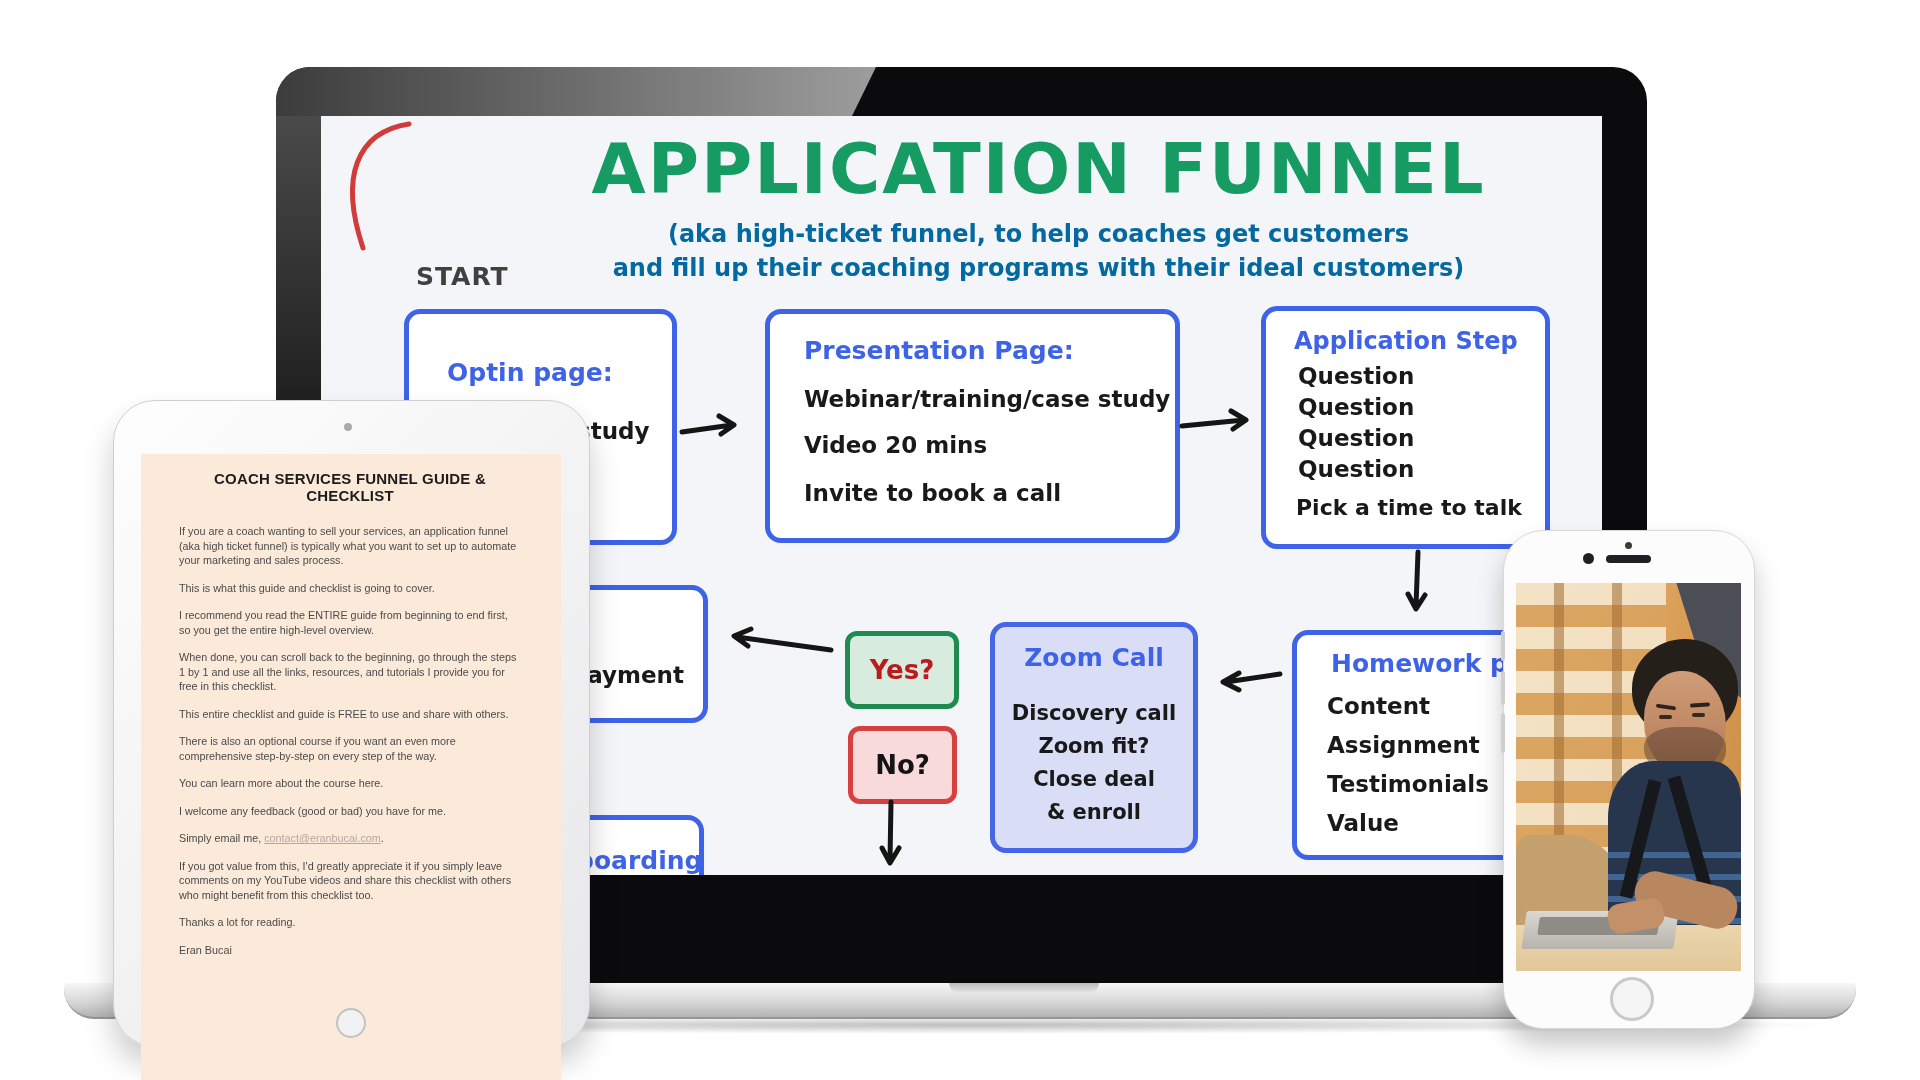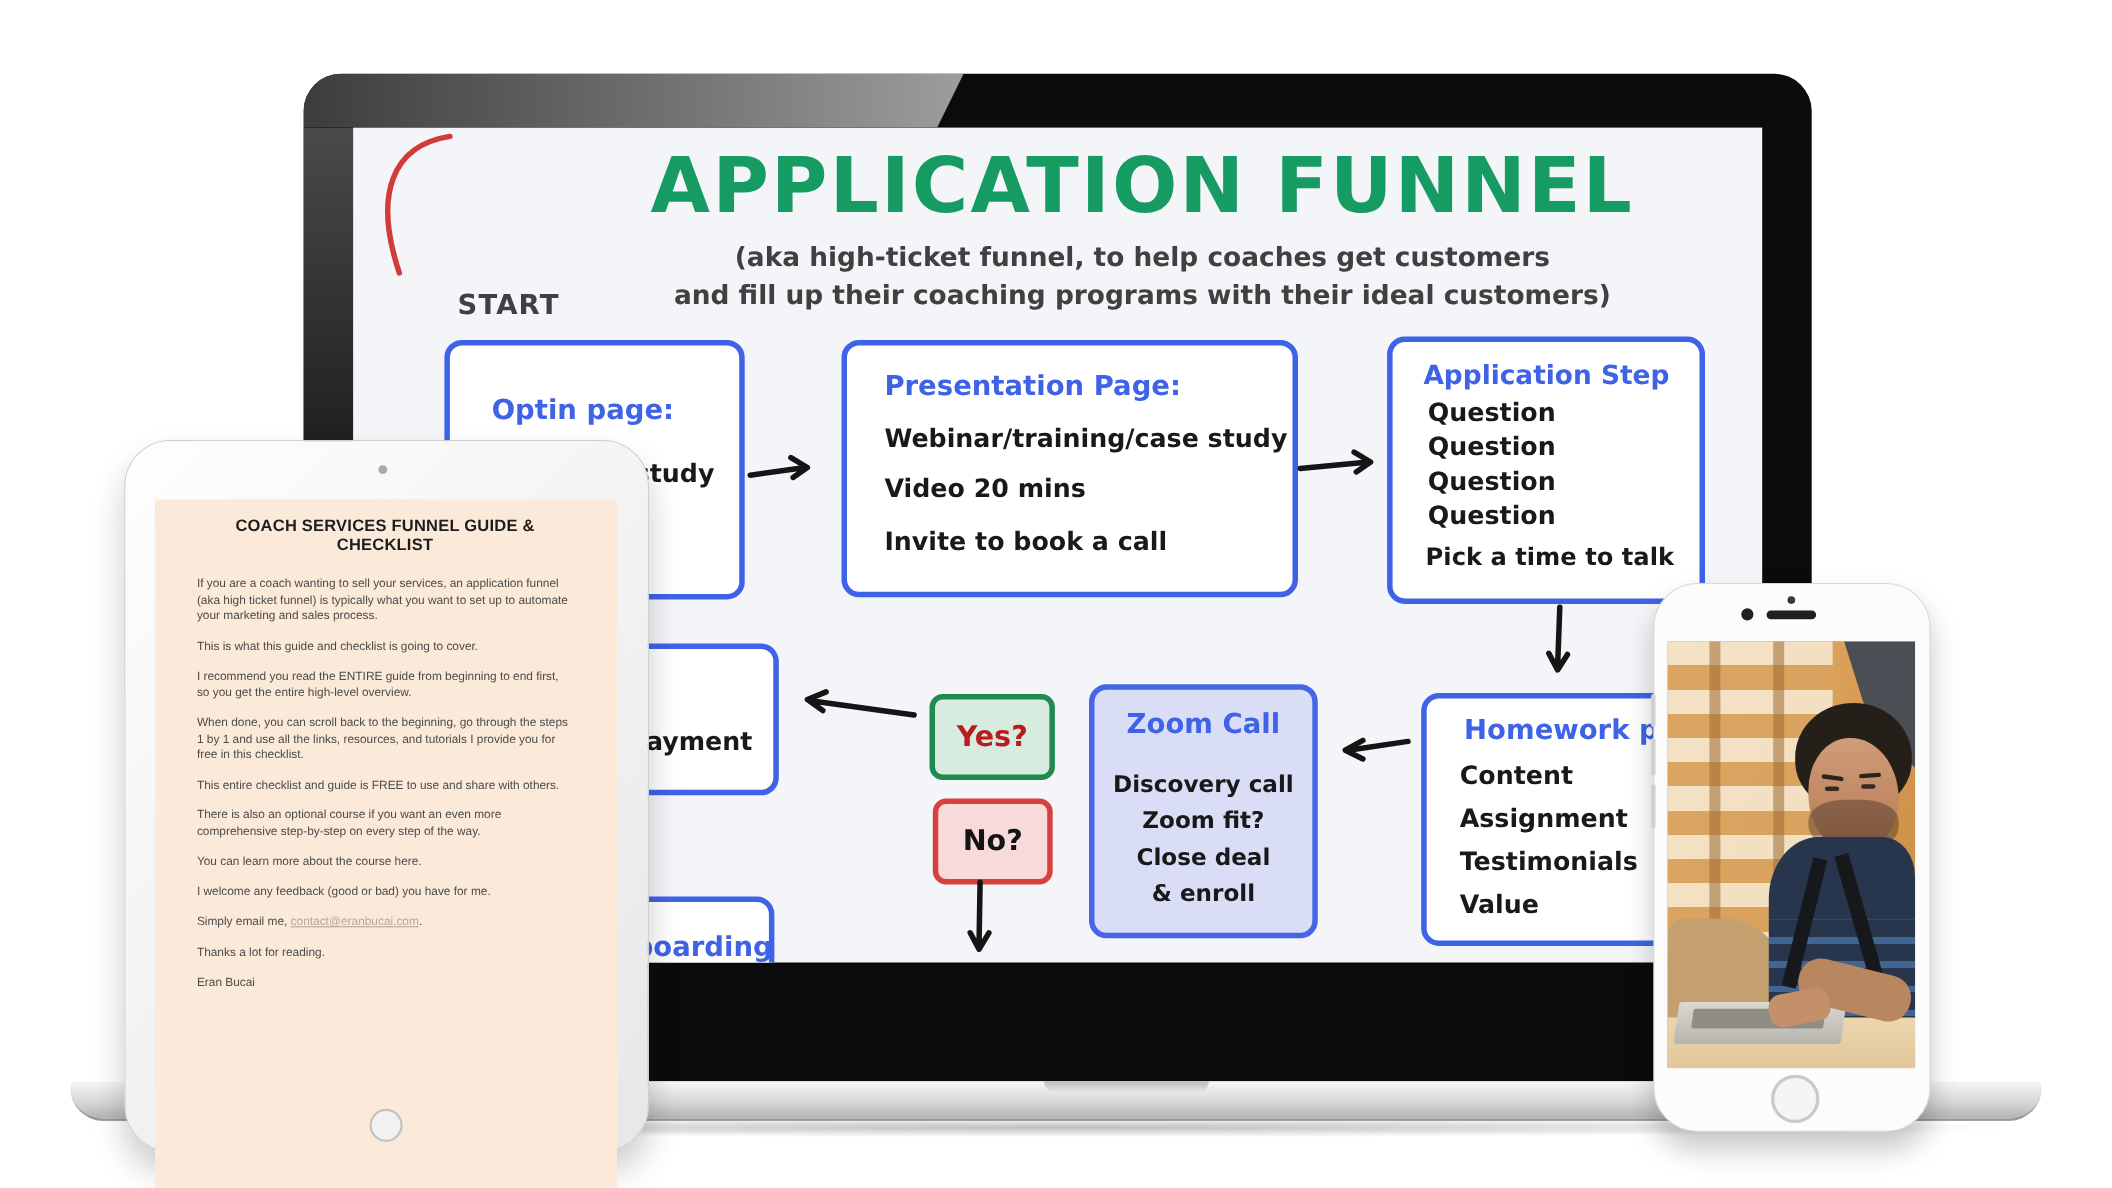--- a/index.html
+++ b/index.html
@@ -19,21 +19,21 @@
     background:linear-gradient(180deg,#f7f7f7 0%,#d8d8d8 55%,#b3b3b3 100%);
     border-radius:4px 4px 30px 30px;border-bottom:2px solid #979797;z-index:3;}
   .base-notch{position:absolute;left:885px;top:0;width:150px;height:10px;
     background:linear-gradient(180deg,#bdbdbd,#e6e6e6);border-radius:0 0 12px 12px;}
   .base-shadow{position:absolute;left:90px;top:1016px;width:1760px;height:18px;
     background:radial-gradient(ellipse at center,rgba(0,0,0,0.25),rgba(0,0,0,0) 70%);z-index:0;}
   
   .funnel-title{position:absolute;left:160px;right:6px;top:12px;text-align:center;
     font-size:70px;font-weight:bold;letter-spacing:2px;color:#169c62;white-space:nowrap;}
   .subtitle{position:absolute;left:160px;right:6px;text-align:center;
-    font-size:24px;font-weight:bold;color:#404040;white-space:nowrap;}
+    font-size:24px;font-weight:bold;color:#0369a1;white-space:nowrap;}
   .sub1{top:104px;} .sub2{top:138px;}
   .start-label{position:absolute;left:95px;top:146px;font-size:25px;font-weight:bold;
     color:#404040;letter-spacing:1px;}
   .fbox{position:absolute;background:#ffffff;border:5px solid #3f63e6;border-radius:16px;}
   .fbox .btitle{position:absolute;font-weight:bold;color:#3f63e6;white-space:nowrap;}
   .fbox .bline{position:absolute;font-weight:bold;color:#191919;white-space:nowrap;}
   #box-optin{left:83px;top:193px;width:263px;height:226px;}
   #box-presentation{left:444px;top:193px;width:405px;height:224px;}
   #box-application{left:940px;top:190px;width:279px;height:233px;}
   #box-payment{left:169px;top:469px;width:208px;height:128px;}
@@ -235,20 +235,21 @@
         <h1>COACH SERVICES FUNNEL GUIDE &amp; CHECKLIST</h1>
         <p>If you are a coach wanting to sell your services, an application funnel (aka high ticket funnel) is typically what you want to set up to automate your marketing and sales process.</p>
         <p>This is what this guide and checklist is going to cover.</p>
         <p>I recommend you read the ENTIRE guide from beginning to end first, so you get the entire high-level overview.</p>
         <p>When done, you can scroll back to the beginning, go through the steps 1 by 1 and use all the links, resources, and tutorials I provide you for free in this checklist.</p>
         <p>This entire checklist and guide is FREE to use and share with others.</p>
         <p>There is also an optional course if you want an even more comprehensive step-by-step on every step of the way.</p>
         <p>You can learn more about the course here.</p>
         <p>I welcome any feedback (good or bad) you have for me.</p>
         <p><span>Simply email me, </span><a class="email-link" href="#">contact@eranbucai.com</a><span>.</span></p>
+        <p>If you got value from this, I'd greatly appreciate it if you simply leave comments on my YouTube videos and share this checklist with others who might benefit from this checklist too.</p>
         <p>Thanks a lot for reading.</p>
         <p>Eran Bucai</p>
       </div>
     </div>
     <div class="tab-home"></div>
   </div>
 
   <div class="phone">
     <div class="ph-btn" style="top:100px;height:30px;"></div>
     <div class="ph-btn" style="top:140px;height:34px;"></div>

